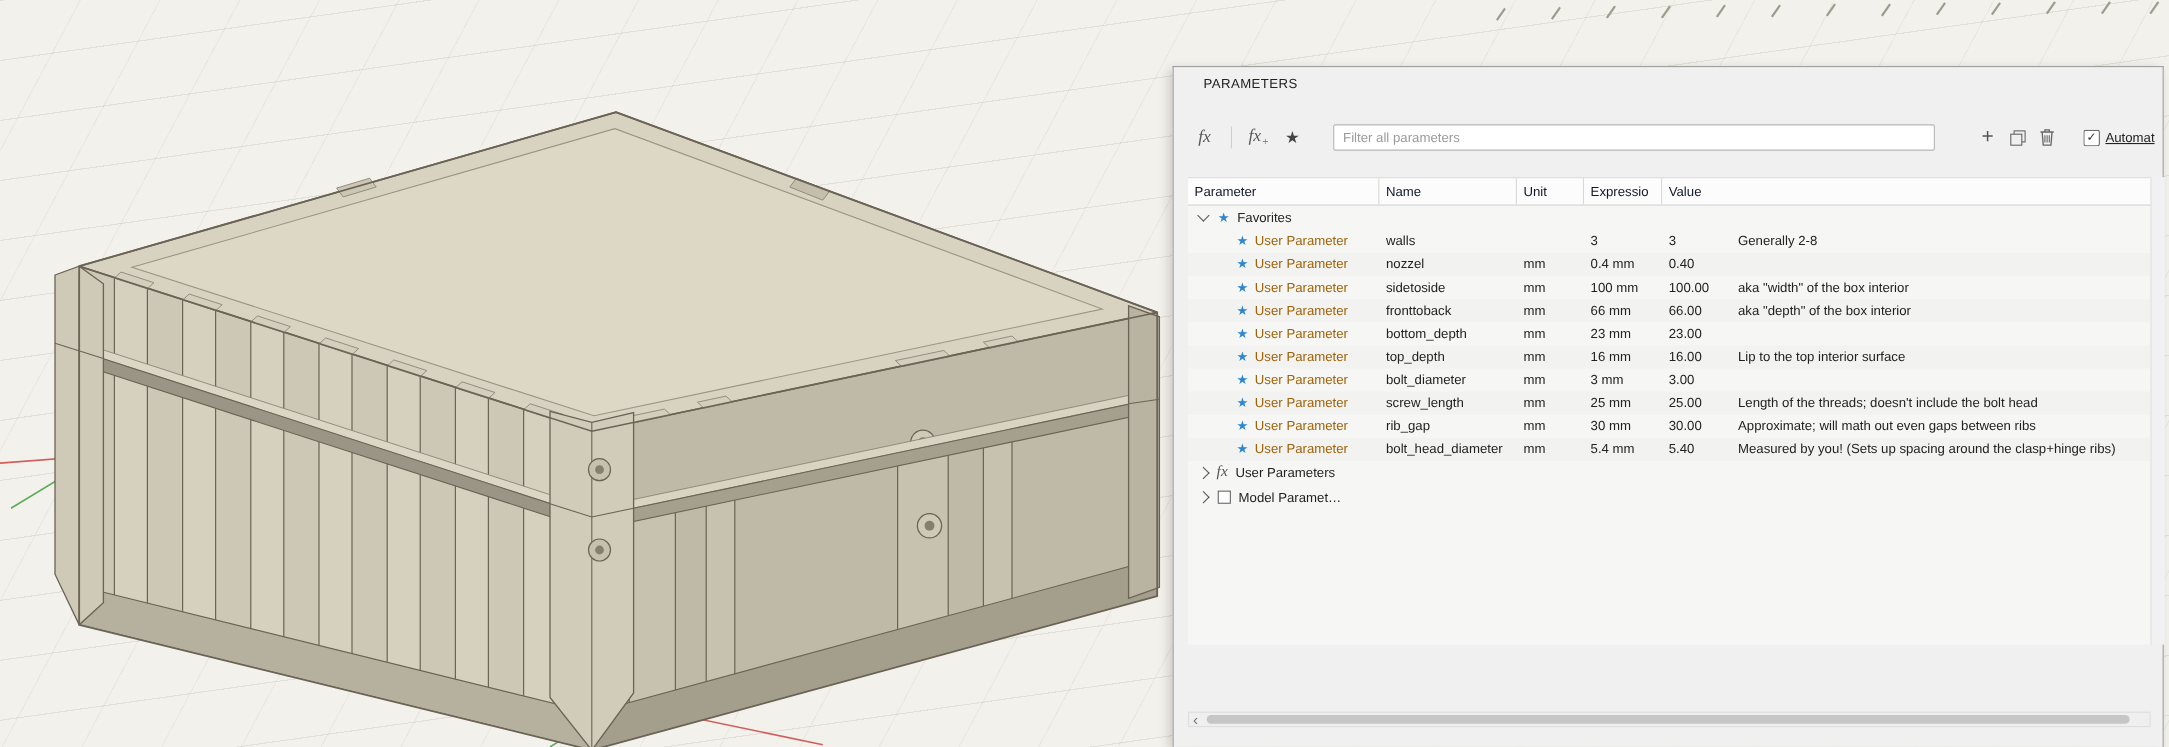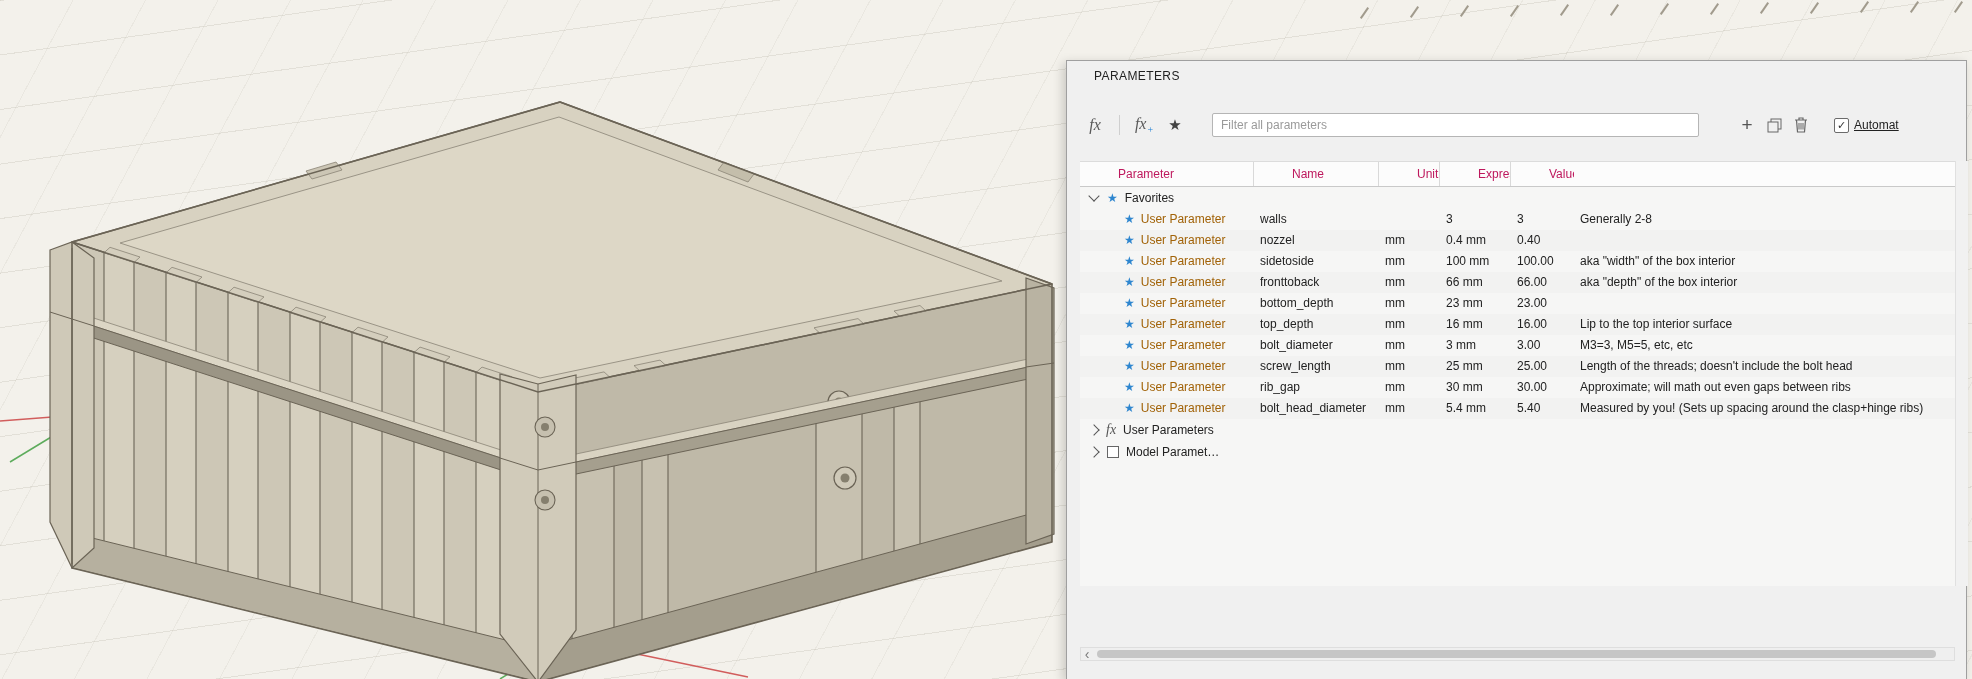--- a/index.html
+++ b/index.html
@@ -23,32 +23,32 @@
     position:absolute;left:1066px;top:60px;width:901px;height:619px;
     background:#f0f0f0;border:1px solid #9f9f9f;border-bottom:none;box-sizing:border-box;
     box-shadow:-3px 3px 10px rgba(0,0,0,.18);
   }
   .dlg-title{height:30px;line-height:30px;padding-left:27px;font-size:12px;color:#222;letter-spacing:.4px;}
   .toolbar{position:absolute;top:48px;left:0;right:0;height:32px;display:flex;align-items:center;padding-left:16px;overflow:hidden;white-space:nowrap;box-sizing:border-box;}
   .fx{font-family:"Liberation Serif","DejaVu Serif",serif;font-style:italic;font-size:16px;color:#5a5a5a;width:24px;text-align:center;}
   .fx .sub{font-style:normal;font-size:10px;color:#1f7fd4;vertical-align:sub;margin-left:1px;}
   .tdiv{width:1px;height:20px;background:#cfcfcf;margin:0 12px;}
   .tb-star{font-size:15px;color:#444;margin:0 0 0 10px;width:18px;text-align:center;}
-  .filter{margin-left:28px;width:487px;height:24px;border:1px solid #b5b5b5;border-radius:2px;background:#fff;font-size:12px;color:#333;padding:0 8px;box-sizing:border-box;outline:none;}
+  .filter{margin-left:28px;width:547px;height:24px;border:1px solid #b5b5b5;border-radius:2px;background:#fff;font-size:12px;color:#333;padding:0 8px;box-sizing:border-box;outline:none;}
   .filter::placeholder{color:#9a9a9a;}
   .plus{margin-left:40px;font-size:19px;font-weight:300;color:#555;width:16px;text-align:center;line-height:16px;}
   .icnbtn{margin-left:12px;display:inline-flex;align-items:center;}
   .autowrap{margin-left:26px;display:inline-flex;align-items:center;overflow:hidden;}
   .cbx{width:13px;height:13px;border:1px solid #6b6b6b;background:#fff;border-radius:2px;font-size:11px;line-height:12px;text-align:center;color:#333;flex:none;}
   .autolbl{font-size:12px;color:#222;margin-left:5px;text-decoration:underline;}
   
   .thead{position:absolute;left:13px;top:100px;width:875px;height:26px;display:grid;
     grid-template-columns:174px 125px 61px 71px 63px 1fr;background:#fcfcfc;
     border-bottom:1px solid #c9c9c9;border-top:1px solid #dcdcdc;box-sizing:border-box;}
-  .thead .hc{font-size:12px;color:#be185d;line-height:24px;padding-left:6px;border-right:1px solid #d9d9d9;overflow:hidden;white-space:nowrap;margin-left:32px;}
+  .thead .hc{font-size:12px;color:#0f172a;line-height:24px;padding-left:6px;border-right:1px solid #d9d9d9;overflow:hidden;white-space:nowrap;}
   .thead .hc:last-child{border-right:none;}
   .tbody{position:absolute;left:13px;top:126px;width:875px;bottom:93px;background:#f6f6f5;overflow:hidden;}
   .secrow{height:22px;display:flex;align-items:center;padding-left:10px;}
   .secrow .lbl{font-size:12px;font-weight:normal;color:#222;margin-left:7px;}
   .chev{width:7px;height:7px;border-right:1.6px solid #555;border-bottom:1.6px solid #555;display:inline-block;transform:rotate(45deg);margin-top:-4px;flex:none;}
   .chev.closed{transform:rotate(-45deg);margin-top:0;}
   .bstar{font-size:12px;color:#2e86cf;margin-left:9px;flex:none;}
   .fxsec{font-family:"Liberation Serif","DejaVu Serif",serif;font-style:italic;font-size:14px;color:#555;margin-left:8px;}
   .cube{width:10px;height:10px;border:1.4px solid #666;margin-left:9px;flex:none;background:#fff;}
   .trow{height:21px;display:grid;grid-template-columns:174px 125px 61px 71px 63px 1fr;}
@@ -288,21 +288,20 @@
     </div>
     <div class="trow">
       <div class="cell c-param">
           <span class="rstar">★</span>
           <span class="ptype">User Parameter</span>
         </div>
       <div class="cell">bolt_diameter</div>
       <div class="cell">mm</div>
       <div class="cell">3 mm</div>
       <div class="cell">3.00</div>
-      <div class="cell">M3=3, M5=5, etc, etc</div>
     </div>
     <div class="trow">
       <div class="cell c-param">
           <span class="rstar">★</span>
           <span class="ptype">User Parameter</span>
         </div>
       <div class="cell">screw_length</div>
       <div class="cell">mm</div>
       <div class="cell">25 mm</div>
       <div class="cell">25.00</div>

